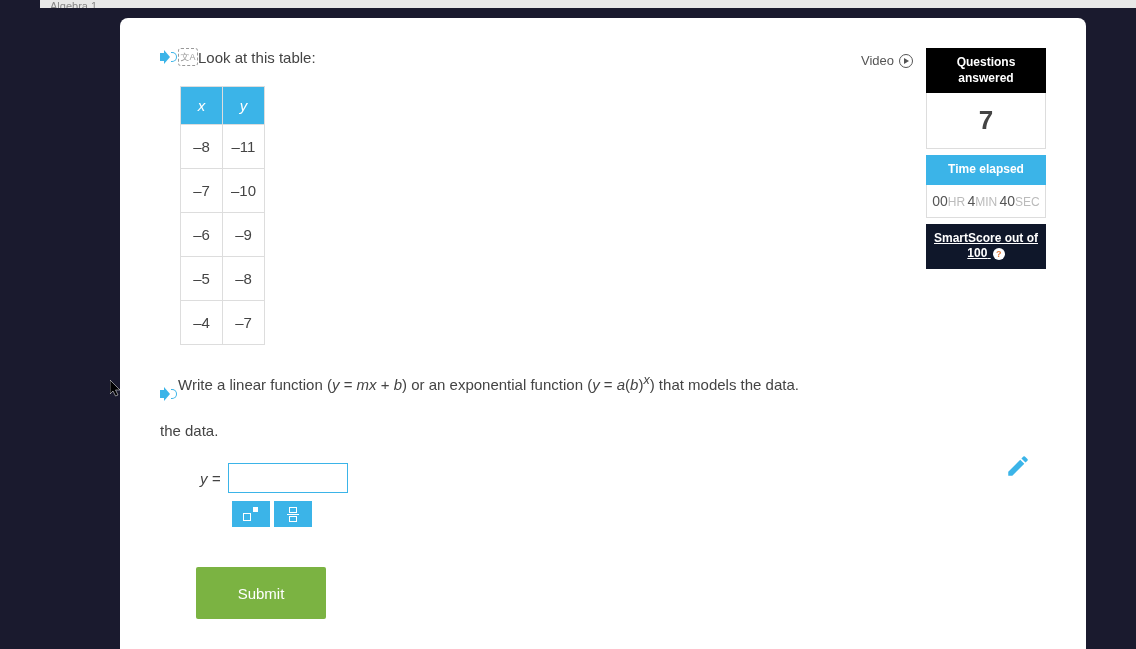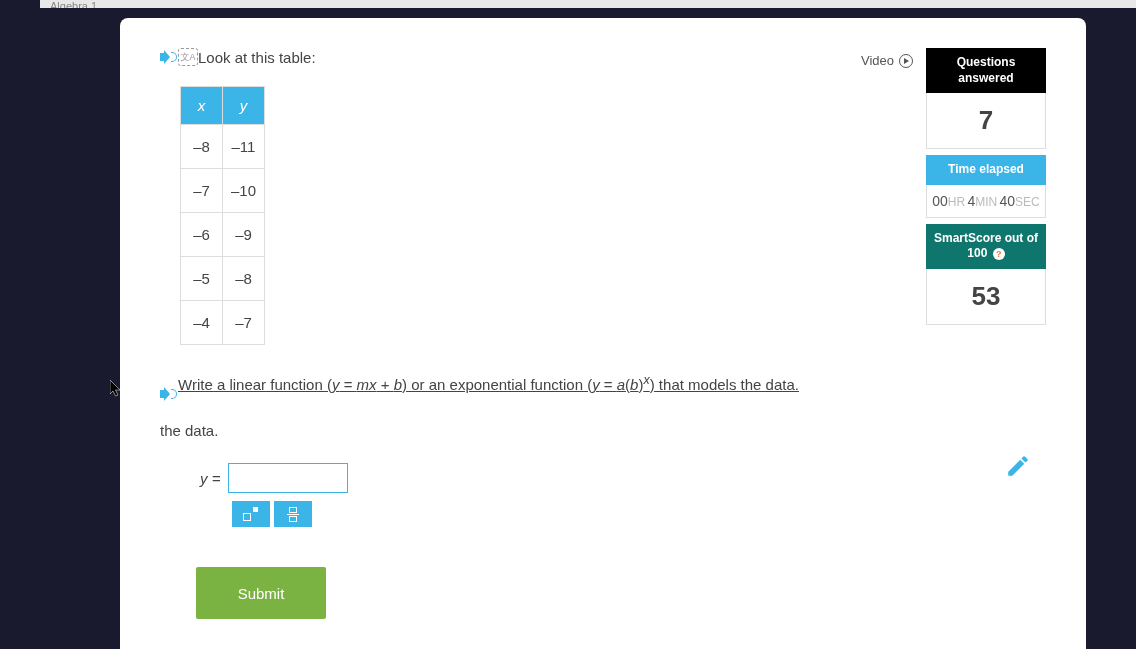--- a/index.html
+++ b/index.html
@@ -254,21 +254,22 @@
       padding: 7px 4px;
       line-height: 1.3;
     }
     .side-box-green {
       background: #000000;
     }
     .side-box-blue {
       background: #3bb4e8;
     }
     .side-box-orange {
-      background: #0f766e;
+      background: #0f172a;
+      text-decoration: underline;
     }
     .side-box-value {
       background: #fff;
       border: 1px solid #ddd;
       border-top: none;
       text-align: center;
       padding: 12px 4px;
       font-size: 26px;
       font-weight: bold;
       color: #444;
@@ -375,21 +376,21 @@
         <td>–5</td>
         <td>–8</td>
       </tr>
       <tr>
         <td>–4</td>
         <td>–7</td>
       </tr>
     </tbody>
       </table>
 
-    <div class="prompt-row" style="margin-bottom:2px;text-decoration:underline;">
+    <div class="prompt-row" style="margin-bottom:2px;">
       <span class="speaker-icon">
         <span class="speaker-waves"></span>
       </span>
       <span class="question-text">
         <span>Write a linear function (</span><span class="italic">y</span><span> = </span><span class="italic">mx</span><span> + </span><span class="italic">b</span><span>) or an exponential function (</span><span class="italic">y</span><span> = </span><span class="italic">a</span><span>(</span><span class="italic">b</span><span>)</span><sup>x</sup><span>) that models the data.</span>
       </span>
     </div>
     <div class="question-text" style="margin-left:0;">the data.</div>
 
     <div class="answer-row" style="margin-top:18px;">
@@ -437,21 +438,20 @@
           <span class="time-num">40</span>
           <span class="time-label">SEC</span>
         </div>
       </div>
     </div>
     <div>
       <div class="side-box-header side-box-orange">
         <span>SmartScore out of 100</span>
         <span class="help-badge">?</span>
       </div>
-      <div class="side-box-value">53</div>
     </div>
   </div>
 
   <div class="pencil-icon">
     <svg viewBox="0 0 24 24" class="pencil-svg">
       <path d="M3 17.25V21h3.75L17.81 9.94l-3.75-3.75L3 17.25zM20.71 7.04a1 1 0 0 0 0-1.41l-2.34-2.34a1 1 0 0 0-1.41 0l-1.83 1.83 3.75 3.75 1.83-1.83z"></path>
     </svg>
   </div>
 
 </div>

